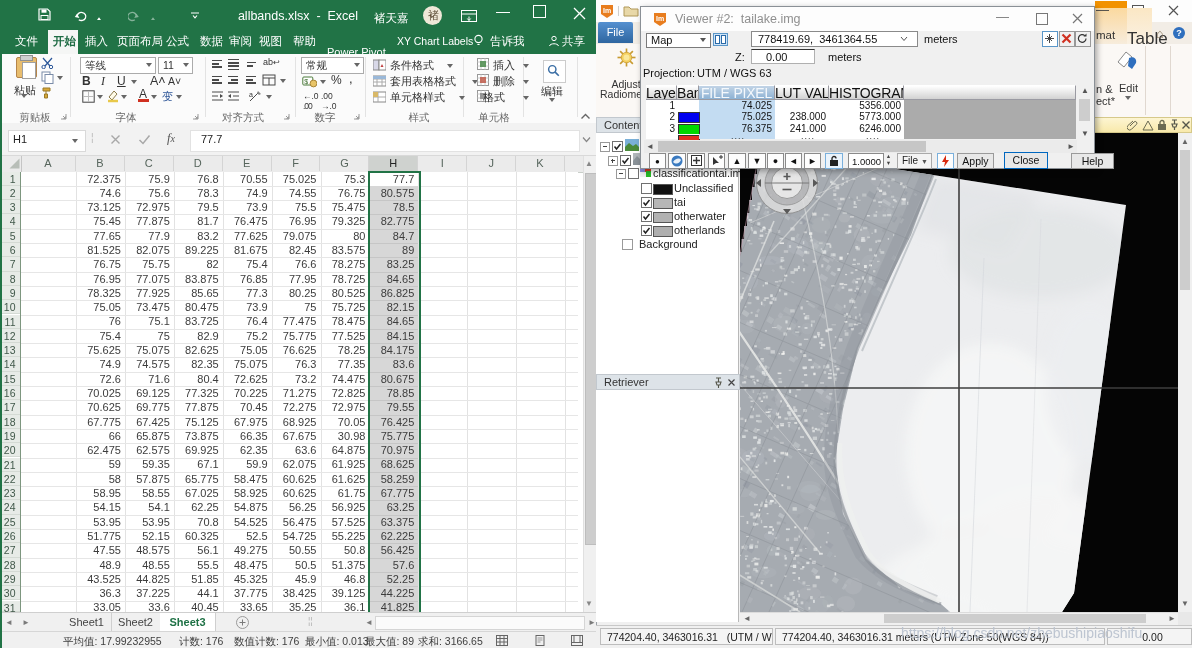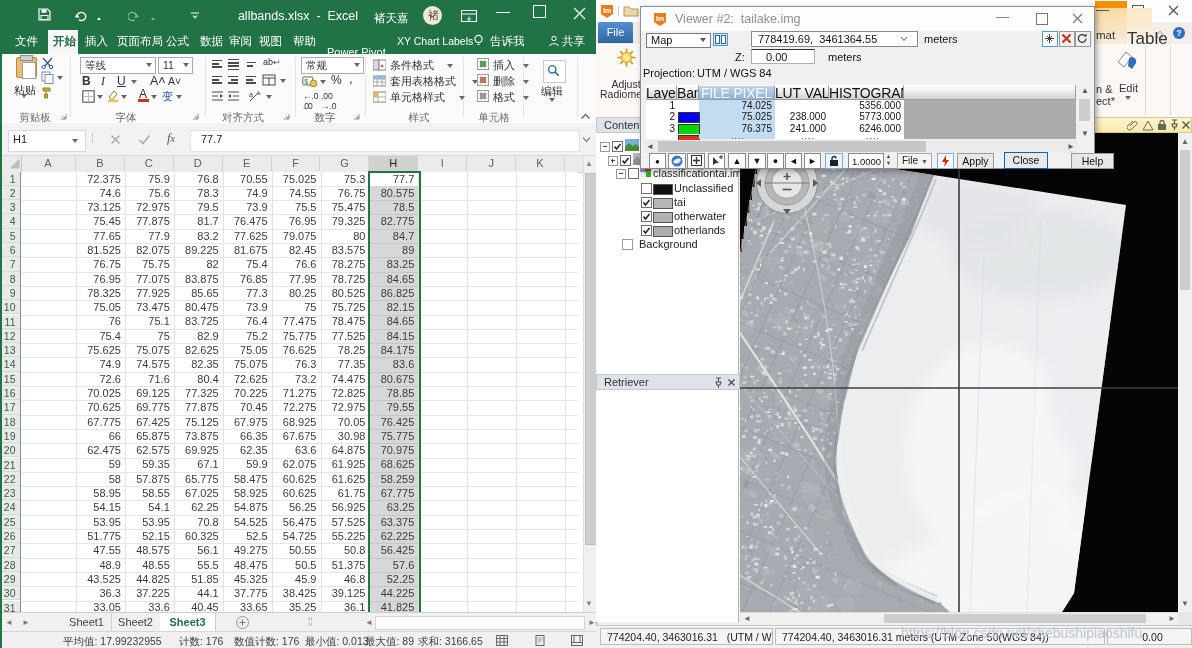--- a/index.html
+++ b/index.html
@@ -242,21 +242,21 @@
           <path d="M0.5 4h11M0.5 8h11M4 0.5v11M8 0.5v11" stroke="#ccc"></path>
           <rect x="3" y="3" width="6" height="6" fill="#c05a4a" opacity="0.85"></rect>
         </svg>
         <div class="abs" style="left:493px;top:20px;font-size:11px;color:#333">删除</div>
         <div class="abs caret" style="left:523px;top:26px"></div>
         <svg class="abs" style="left:477px;top:36px" width="12" height="12" viewBox="0 0 12 12">
           <rect x="0.5" y="0.5" width="11" height="11" fill="#fff" stroke="#999"></rect>
           <path d="M0.5 4h11M0.5 8h11M4 0.5v11M8 0.5v11" stroke="#ccc"></path>
           <rect x="3" y="3" width="6" height="6" fill="#888" opacity="0.85"></rect>
         </svg>
-        <div class="abs" style="left:493px;top:36px;font-size:11px;color:#333">格式</div>
+        <div class="abs" style="left:483px;top:36px;font-size:11px;color:#333">格式</div>
         <div class="abs caret" style="left:523px;top:42px"></div>
         <div class="abs" style="left:543px;top:6px;width:21px;height:21px;border:1px solid #ccc;background:#fff"></div>
         <svg class="abs" style="left:547px;top:10px" width="13" height="13" viewBox="0 0 16 16">
           <circle cx="6.5" cy="6.5" r="4.5" fill="none" stroke="#3a6ea5" stroke-width="1.8"></circle>
           <path d="M10 10l4.5 4.5" stroke="#3a6ea5" stroke-width="2"></path>
         </svg>
         <div class="abs" style="left:541px;top:30px;font-size:11px;color:#333">编辑</div>
         <div class="abs caret" style="left:549px;top:44px"></div>
         <svg class="abs" style="left:580px;top:58px" width="11" height="8" viewBox="0 0 11 8">
           <path d="M1.5 6.5l4-4 4 4" fill="none" stroke="#666" stroke-width="1.4"></path>
@@ -2063,21 +2063,21 @@
       <div class="abs" style="left:434px;top:24px;width:14px;height:14px;background:#f0f0f0;border:1px solid #999"></div>
       <svg class="abs" style="left:436px;top:26px" width="11" height="11" viewBox="0 0 11 11">
         <path d="M9 5.5a3.8 3.8 0 1 1-1.2-2.8" fill="none" stroke="#333" stroke-width="1.2"></path>
         <path d="M9.5 0.5v3h-3z" fill="#333"></path>
       </svg>
       <div class="abs" style="left:94px;top:44px;font-size:11px;color:#111">Z:</div>
       <div class="abs" style="left:110px;top:42px;width:62px;height:13px;background:#fff;border:1px solid #b0b0b0;border-top-color:#333"></div>
       <div class="abs" style="left:125px;top:44px;font-size:11px;color:#111">0.00</div>
       <div class="abs" style="left:187px;top:44px;font-size:11px;color:#111">meters</div>
       <div class="abs" style="left:2px;top:60px;font-size:11px;color:#111">Projection:</div>
-      <div class="abs" style="left:56px;top:60px;font-size:11px;color:#111">UTM / WGS 84</div>
+      <div class="abs" style="left:56px;top:60px;font-size:11px;color:#111">UTM / WGS 63</div>
       <div class="abs" style="left:5px;top:78px;width:431px;height:15px"></div>
       <div class="abs thdr" style="left:5px;top:78px;width:31px;background:linear-gradient(#ffffff,#d2d2d2);color:#111">Layer</div>
       <div class="abs thdr" style="left:36px;top:78px;width:22px;background:linear-gradient(#ffffff,#d2d2d2);color:#111">Band</div>
       <div class="abs thdr" style="left:58px;top:78px;width:76px;background:linear-gradient(#c2d4e6,#8db2d4);color:#f4f8fc">FILE PIXEL</div>
       <div class="abs thdr" style="left:134px;top:78px;width:54px;background:linear-gradient(#ffffff,#d2d2d2);color:#111">LUT&nbsp;VALUE</div>
       <div class="abs thdr" style="left:188px;top:78px;width:75px;background:linear-gradient(#ffffff,#d2d2d2);color:#111">HISTOGRAM</div>
       <div class="abs thdr" style="left:263px;top:78px;width:172px;background:linear-gradient(#ffffff,#d2d2d2);color:#111"></div>
       <div class="abs" style="left:5px;top:93px;width:53px;height:11.3px;background:#fff;border-bottom:1px solid #e4e4ec"></div>
       <div class="abs" style="left:58px;top:93px;width:76px;height:11.3px;background:#c3dcf2;border-bottom:1px solid #a8c8e4"></div>
       <div class="abs" style="left:134px;top:93px;width:129px;height:11.3px;background:#fff;border-bottom:1px solid #e4e4ec"></div>

